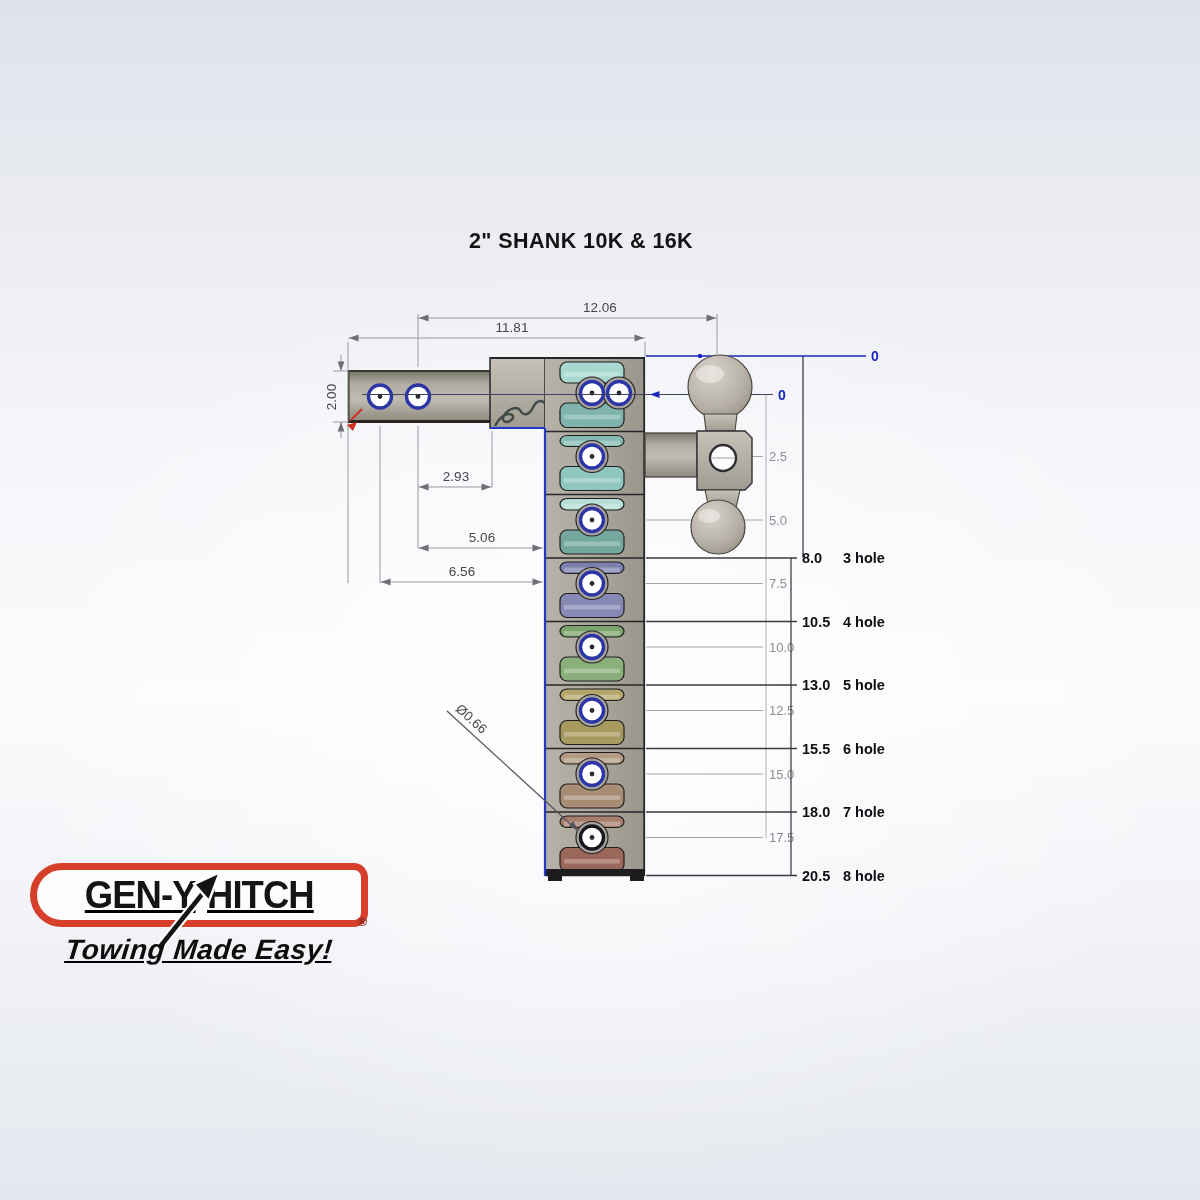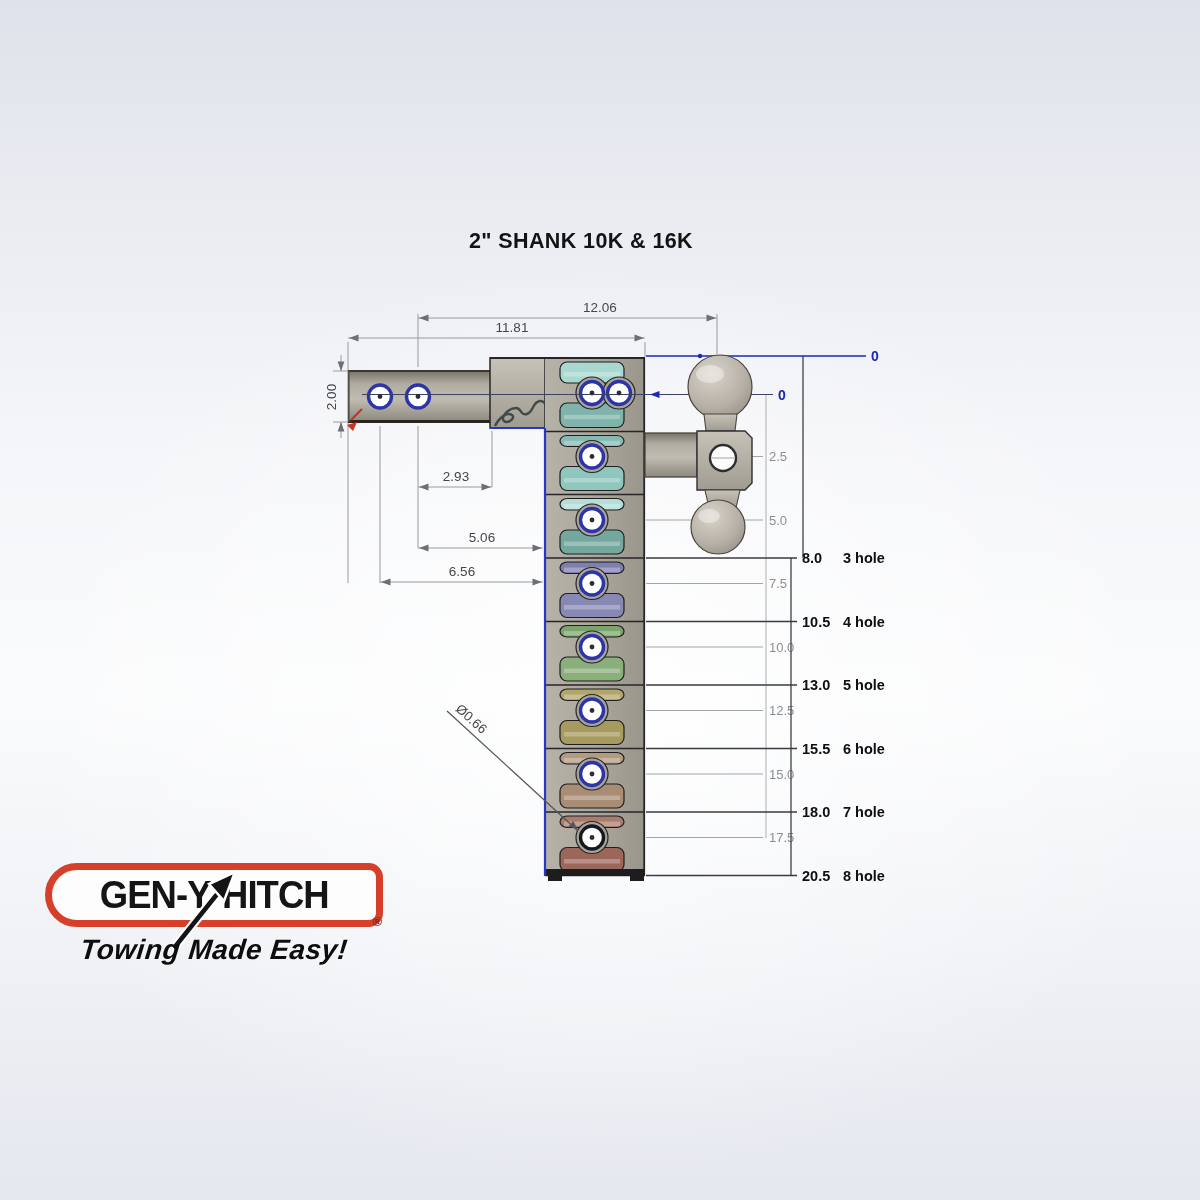--- a/index.html
+++ b/index.html
@@ -9,21 +9,21 @@
       radial-gradient(ellipse 820px 640px at 50% 60%, rgba(255,255,255,.85) 0%, rgba(255,255,255,0) 72%),
       linear-gradient(180deg,#dfe2ea 0%,#e9ebf1 16%,#f5f6f9 38%,#fafbfc 58%,#f0f2f6 78%,#e4e7ee 100%);
     font-family:"Liberation Sans", sans-serif;
   }
   .title{
     position:absolute;top:229px;left:0;width:1162px;text-align:center;
     font-size:21.5px;font-weight:bold;letter-spacing:.4px;color:#131313;
   }
   svg.draw{position:absolute;left:0;top:0;}
   
-  .logo{position:absolute;left:45px;top:863px;width:338px;}
+  .logo{position:absolute;left:30px;top:863px;width:338px;text-decoration:underline;}
   .logo-box{
     box-sizing:border-box;position:relative;width:338px;height:64px;
     background:#fdfdfd;border:7px solid #d6402b;
     border-radius:34px 15px 15px 34px;
     display:flex;align-items:center;justify-content:center;
   }
   .logo-text{
     font-weight:bold;font-size:38px;color:#151515;letter-spacing:-1px;
     transform:scaleX(.96);white-space:nowrap;line-height:1;
   }

